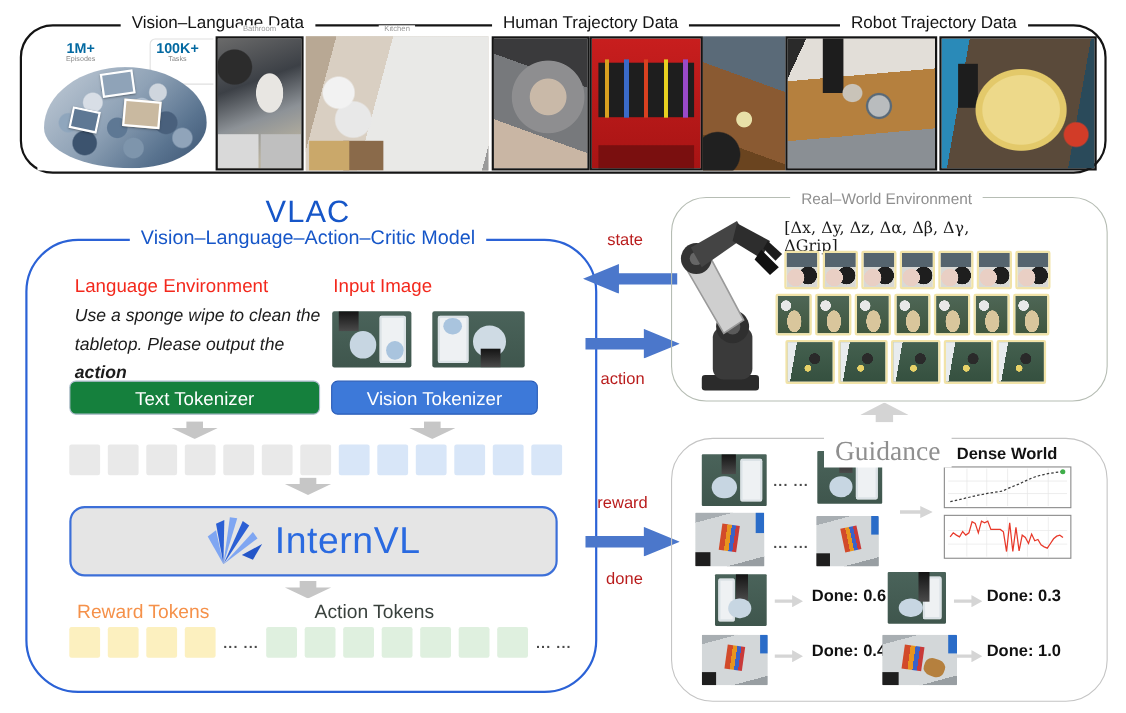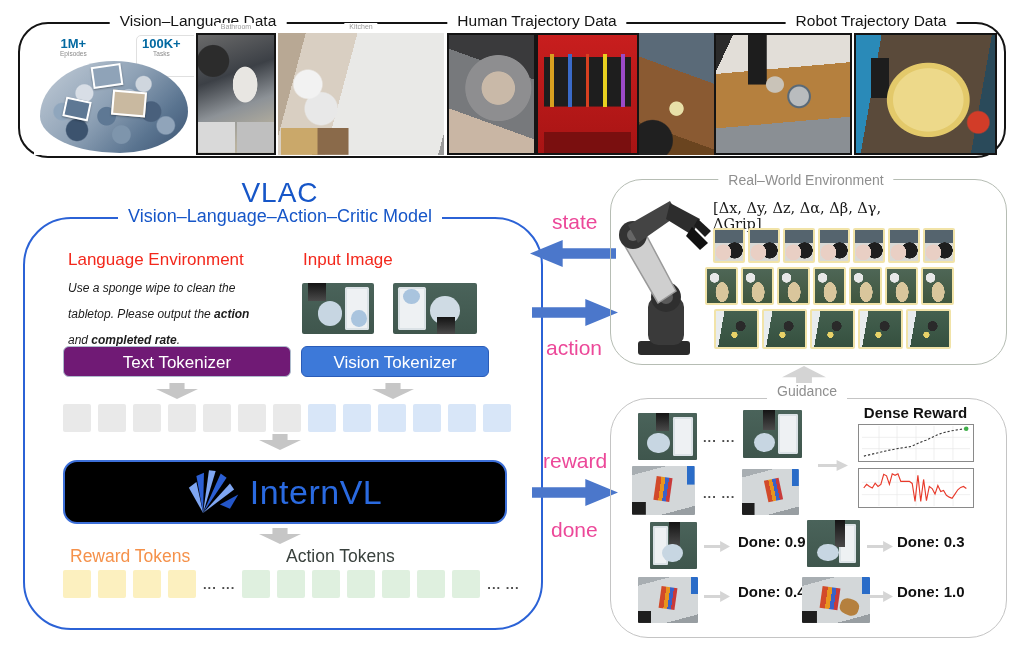--- a/index.html
+++ b/index.html
@@ -88,60 +88,60 @@
       linear-gradient(100deg, #2a8ab8 0 16%, #5a4a3a 16% 85%, #2a4a5a 85%); }
 
   
   .vlac-panel { left:23px; top:217px; width:520px; height:413px;
     border:2.5px solid #2b62d6; border-radius:48px; }
   .vlac-title { left:60px; top:177px; width:440px; text-align:center;
     font-size:28px; color:#1656c8; font-weight:500; letter-spacing:1px; }
   .vlac-subtitle { left:60px; top:206px; width:440px; text-align:center; z-index:3; }
   .vlac-subtitle span { background:#fff; padding:0 10px; font-size:18px; color:#1656c8; }
   .red-heading { font-size:17px; font-weight:500; color:#f3281c; }
-  .instr { left:68px; top:275px; width:235px; font-size:12px; font-style:italic;
+  .instr { left:68px; top:275px; width:235px; font-size:16px; font-style:italic;
     color:#1c1c1c; line-height:26px; }
   .instr b { font-weight:bold; }
 
   .input-img { top:283px; height:51px; border-radius:2px; overflow:hidden; position:absolute; }
   .scene-green { background:linear-gradient(#4a635a, #3f564d); }
   .scene-green .tray { position:absolute; right:7%; top:8%; width:33%; height:84%;
     background:#eef1f3; border-radius:8%/6%; box-shadow:inset 0 0 0 2px #dbe2e6; }
   .scene-green .tray.left { left:6%; right:auto; }
   .scene-green .disc { position:absolute; border-radius:50%; background:#c7d6e2; }
   .scene-green .grip { position:absolute; background:linear-gradient(#141414, #4a4a4a); }
 
   .btn { position:absolute; height:31px; border-radius:6px; text-align:center;
     font-size:17px; color:#fff; line-height:31px; }
-  .btn-gray { background:#701a75; border:1.5px solid #aebccd; }
+  .btn-gray { background:#15803d; border:1.5px solid #aebccd; }
   .btn-blue { background:#3d79d9; border:1.5px solid #2a5cb8; }
 
   .dn-arrow { position:absolute; width:42px; height:16px; background:#c6c6c6;
     clip-path:polygon(32% 0, 68% 0, 68% 38%, 100% 38%, 50% 100%, 0 38%, 32% 38%); }
   .up-arrow { position:absolute; width:44px; height:18px; background:#d4d4d4;
     clip-path:polygon(50% 0, 100% 62%, 68% 62%, 68% 100%, 32% 100%, 32% 62%, 0 62%); }
 
   .token-row { position:absolute; display:flex; gap:7px; align-items:center; }
   .token { width:28px; height:28px; border-radius:2px; }
   .tok-gray  { background:#e9e9e9; }
   .tok-blue  { background:#d8e6f8; }
   .tok-yellow{ background:#fcf0bf; }
   .tok-green { background:#dff0df; }
   .dots { font-size:13px; font-weight:bold; color:#4a4a4a; letter-spacing:1px; white-space:nowrap; }
 
   .internvl-box { left:63px; top:460px; width:444px; height:64px;
-    border:2px solid #3c6fd8; border-radius:14px; background:#000000;
+    border:2px solid #3c6fd8; border-radius:14px; background:#e5e5e5;
     display:flex; align-items:center; justify-content:center; gap:10px; }
   .internvl-text { font-size:34px; color:#2a6ae0; font-weight:500; letter-spacing:0.5px; }
 
   .tok-heading-orange { font-size:17.5px; color:#f5914a; font-weight:500; }
   .tok-heading-dark { font-size:17.5px; color:#39413d; font-weight:500; }
 
   
-  .io-label { position:absolute; font-size:21px; color:#ec4899; }
+  .io-label { position:absolute; font-size:15px; color:#b91c1c; }
   .big-arrow { position:absolute; width:86px; height:27px; background:#4b77cb; }
   .arrow-left  { clip-path:polygon(0 50%, 38% 0, 38% 31%, 100% 31%, 100% 69%, 38% 69%, 38% 100%); }
   .arrow-right { clip-path:polygon(100% 50%, 62% 0, 62% 31%, 0 31%, 0 69%, 62% 69%, 62% 100%); }
 
   
   .env-panel { left:610px; top:179px; width:397px; height:186px;
     border:1.6px solid #b6bdb4; border-radius:32px; }
   .panel-title { position:absolute; transform:translateX(-50%); background:#fff;
     padding:0 10px; color:#8f8f8f; white-space:nowrap; z-index:3; }
   .formula { left:713px; top:200px; width:200px; font-family:"DejaVu Serif", serif;
@@ -182,21 +182,21 @@
     text-align:center; }
 </style>
 </head>
 <body>
 
 <div id="canvas">
 
   <div class="abs top-panel">
     <div class="top-label" style="left:178px;">Vision–Language Data</div>
     <div class="top-label" style="left:517px;">Human Trajectory Data</div>
-    <div class="top-label" style="left:851px;">Robot Trajectory Data</div>
+    <div class="top-label" style="left:829px;">Robot Trajectory Data</div>
 
     <div class="mini-label" style="left:216px;">Bathroom</div>
     <div class="mini-label" style="left:341px;">Kitchen</div>
 
     <div class="photo pile-wrap">
       <div class="pile-card"></div>
       <div class="pile-blob"></div>
       <div class="pile-tile" style="left:58px; top:32px; width:30px; height:22px; transform:rotate(-8deg);"></div>
       <div class="pile-tile" style="left:78px; top:58px; width:34px; height:25px; transform:rotate(5deg); background:#c9b9a0;"></div>
       <div class="pile-tile" style="left:30px; top:66px; width:26px; height:20px; transform:rotate(12deg); background:#5e7894;"></div>
@@ -358,21 +358,21 @@
   <div class="frame-row" style="left:714px; top:309px;">
       <div class="frame-cell fr2"></div>
       <div class="frame-cell fr2"></div>
       <div class="frame-cell fr2"></div>
       <div class="frame-cell fr2"></div>
       <div class="frame-cell fr2"></div>
     </div>
 
   <div class="up-arrow" style="left:782px; top:366px;"></div>
 
-  <div class="panel-title" style="left:807px; top:383px; font-size:14px;">Guidance</div>
+  <div class="panel-title" style="left:807px; top:397px; font-size:25px;font-family:Liberation Serif, serif;">Guidance</div>
   <div class="abs guide-panel"></div>
 
   <div class="gimg scene-green" style="left:638px; top:413px; width:59px; height:47px;">
     <div class="grip" style="left:30%; top:0; width:22%; height:38%;"></div>
     <div class="tray"></div>
     <div class="disc" style="left:16%; top:42%; width:38%; height:44%;"></div>
   </div>
   <div class="dots abs" style="left:703px; top:430px;">... ...</div>
   <div class="gimg scene-green" style="left:743px; top:410px; width:59px; height:48px;">
     <div class="grip" style="left:34%; top:0; width:20%; height:42%;"></div>
@@ -383,21 +383,21 @@
   <div class="gimg scene-gray" style="left:632px; top:466px; width:63px; height:49px;">
     <div class="blocks"></div>
   </div>
   <div class="dots abs" style="left:703px; top:486px;">... ...</div>
   <div class="gimg scene-gray" style="left:742px; top:469px; width:57px; height:46px;">
     <div class="blocks" style="transform:rotate(-12deg); left:42%;"></div>
   </div>
 
   <div class="harrow" style="left:818px; top:460px; width:30px;"></div>
 
-  <div class="dense-title" style="left:853px; top:404px; width:125px;">Dense Reward</div>
+  <div class="dense-title" style="left:853px; top:404px; width:125px;">Dense World</div>
 
   <div class="chart-box" style="left:858px; top:424px; width:116px; height:38px;">
     <svg viewBox="0 0 116 38">
       <g stroke="#e6e6e6" stroke-width="0.7">
         <line x1="19" y1="1" x2="19" y2="37"></line>
           <line x1="38" y1="1" x2="38" y2="37"></line>
         <line x1="58" y1="1" x2="58" y2="37"></line>
           <line x1="77" y1="1" x2="77" y2="37"></line>
         <line x1="97" y1="1" x2="97" y2="37"></line>
         <line x1="1" y1="13" x2="115" y2="13"></line>
@@ -421,21 +421,21 @@
       <polyline fill="none" stroke-width="1.2" points="3.0,20.0 6.0,16.2 9.0,18.4 12.0,20.0 15.0,14.9 18.0,18.4 21.0,16.2 24.0,5.6 27.0,7.2 30.0,16.2 33.0,5.0 36.0,6.6 39.0,5.0 42.0,13.0 45.0,13.0 48.0,13.0 51.0,13.0 54.0,15.2 57.0,34.1 60.0,6.6 63.0,34.1 66.0,11.0 69.0,33.4 72.0,18.4 75.0,20.6 78.0,26.4 81.0,17.4 84.0,23.8 87.0,22.6 90.0,27.7 93.0,29.6 96.0,30.9 99.0,26.4 102.0,21.9 105.0,19.4 108.0,18.4 111.0,20.6" stroke="#e8392a"></polyline>
     </svg>
   </div>
 
   <div class="gimg scene-green" style="left:650px; top:522px; width:47px; height:47px;">
     <div class="tray left"></div>
     <div class="grip" style="left:40%; top:0; width:24%; height:52%;"></div>
     <div class="disc" style="left:26%; top:46%; width:44%; height:40%;"></div>
   </div>
   <div class="harrow" style="left:704px; top:541px; width:26px;"></div>
-  <div class="done-label" style="left:738px; top:533px;">Done: 0.9</div>
+  <div class="done-label" style="left:738px; top:533px;">Done: 0.6</div>
 
   <div class="gimg scene-green" style="left:807px; top:520px; width:53px; height:47px;">
     <div class="tray"></div>
     <div class="grip" style="left:52%; top:0; width:20%; height:58%;"></div>
     <div class="disc" style="left:18%; top:50%; width:42%; height:38%;"></div>
   </div>
   <div class="harrow" style="left:867px; top:541px; width:26px;"></div>
   <div class="done-label" style="left:897px; top:533px;">Done: 0.3</div>
 
   <div class="gimg scene-gray" style="left:638px; top:577px; width:60px; height:46px;">

